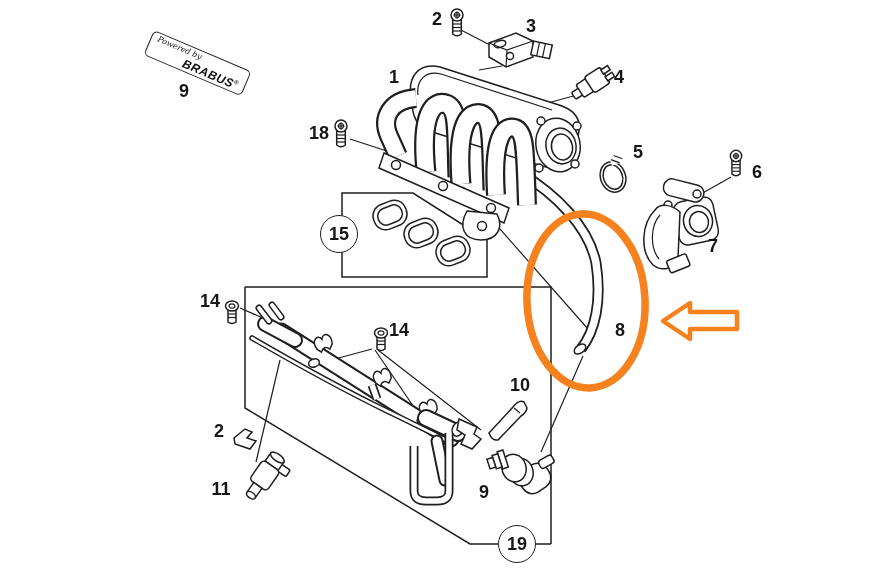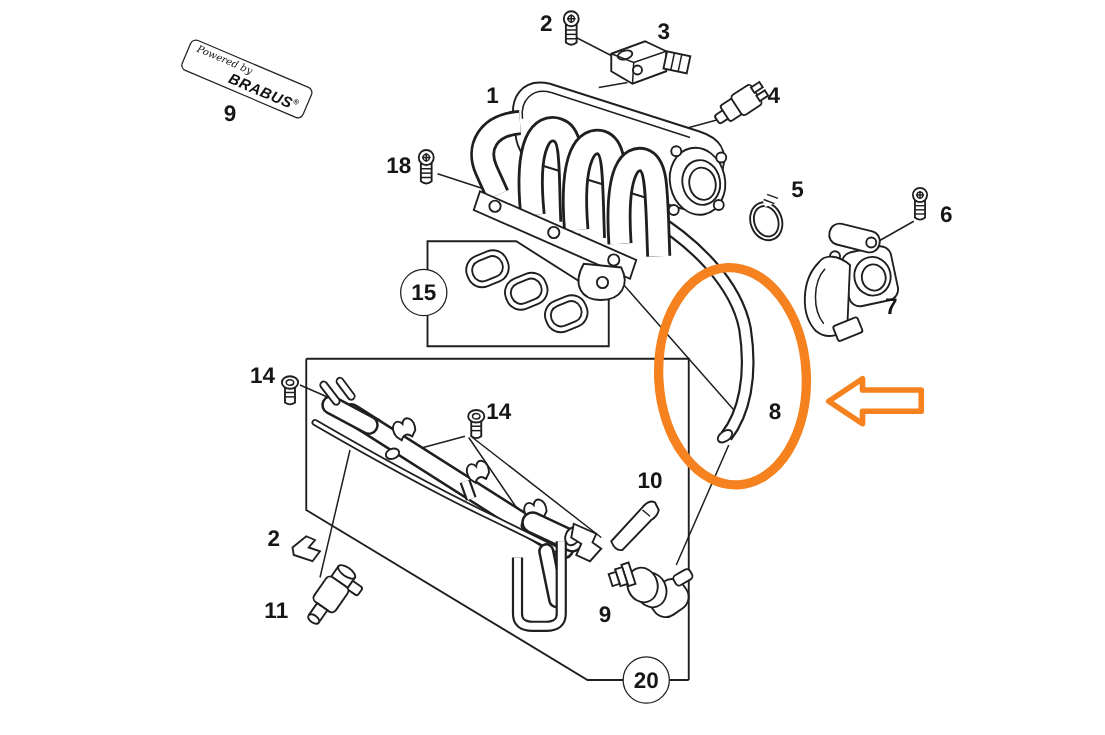--- a/index.html
+++ b/index.html
@@ -273,21 +273,21 @@
 <div class="lbl" style="left:394px;top:77px">1</div>
 <div class="lbl" style="left:437px;top:19px">2</div>
 <div class="lbl" style="left:531px;top:26px">3</div>
 <div class="lbl" style="left:619px;top:77px">4</div>
 <div class="lbl" style="left:638px;top:152px">5</div>
 <div class="lbl" style="left:757px;top:172px">6</div>
 <div class="lbl" style="left:713px;top:246px">7</div>
 <div class="lbl" style="left:620px;top:330px">8</div>
 <div class="lbl" style="left:484px;top:492px">9</div>
 <div class="lbl" style="left:520px;top:385px">10</div>
-<div class="lbl circ" style="left:498px;top:525px;transform:none">20</div>
+<div class="lbl circ" style="left:498px;top:525px;transform:none">19</div>
 <div class="lbl" style="left:221px;top:489px">11</div>
 <div class="lbl" style="left:219px;top:431px">2</div>
 <div class="lbl" style="left:210px;top:301px">14</div>
 <div class="lbl" style="left:399px;top:330px">14</div>
 <div class="lbl circ" style="left:320px;top:215px;transform:none">15</div>
 <div class="lbl" style="left:319px;top:133px">18</div>
 <div class="lbl" style="left:184px;top:91px">9</div>
 
 </div>
 

